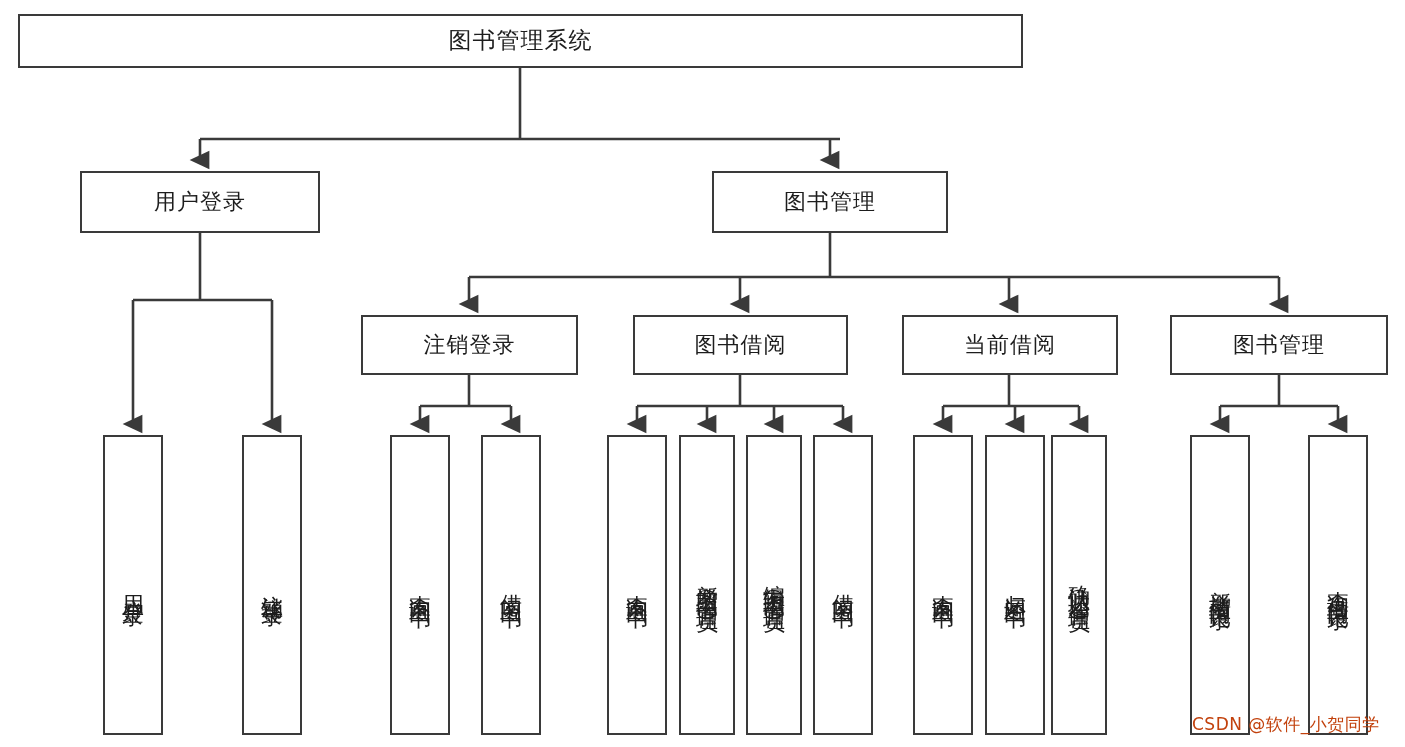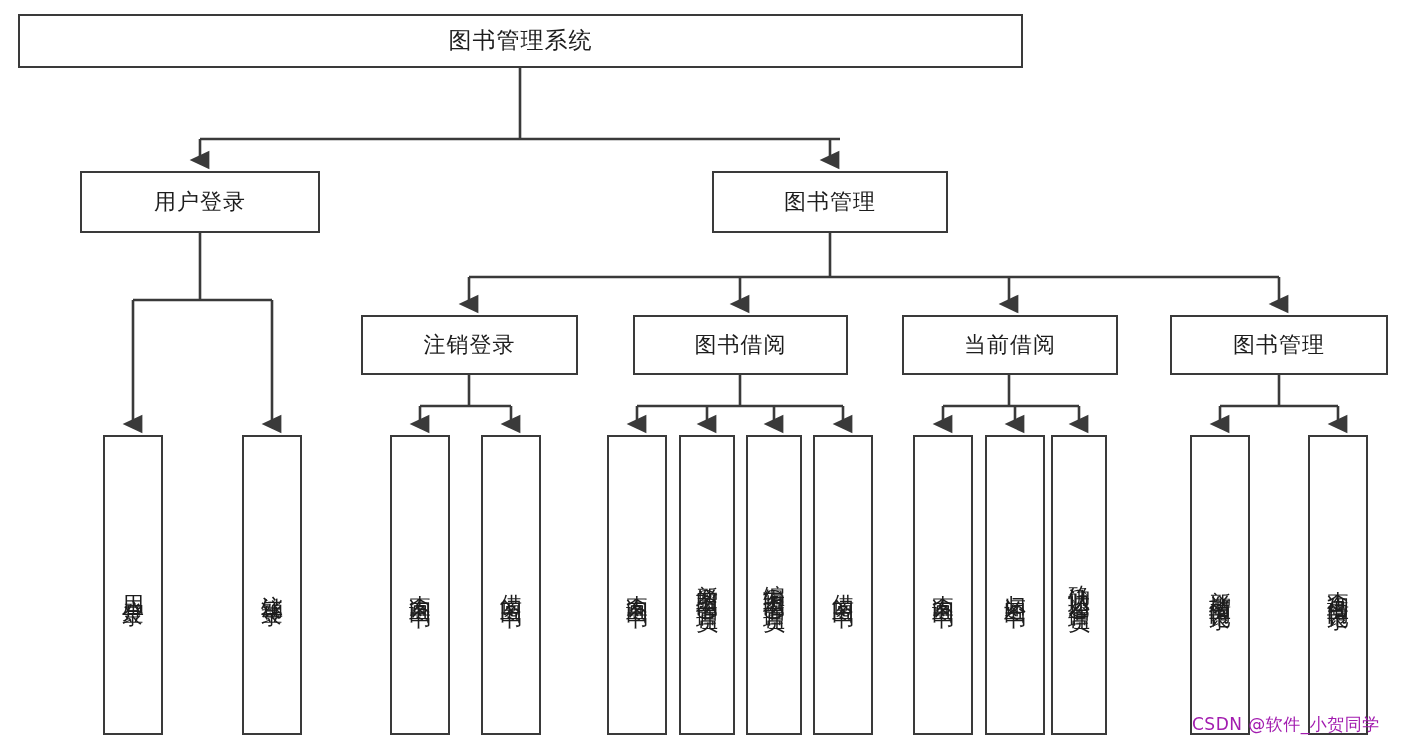--- a/index.html
+++ b/index.html
@@ -44,21 +44,21 @@
     text-orientation:upright;
     font-size:22px;
     line-height:1.28;
     letter-spacing:4px;
     max-height:272px;
   }
   .watermark{
     position:absolute;
     left:1192px;top:713px;
     font-size:17px;
-    color:#a21caf;
+    color:#c2410c;
     letter-spacing:0.5px;
     white-space:nowrap;
     font-family:"DejaVu Sans","Liberation Sans",sans-serif;
   }
 </style>
 </head>
 <body>
 
 <div id="diagram">
 

